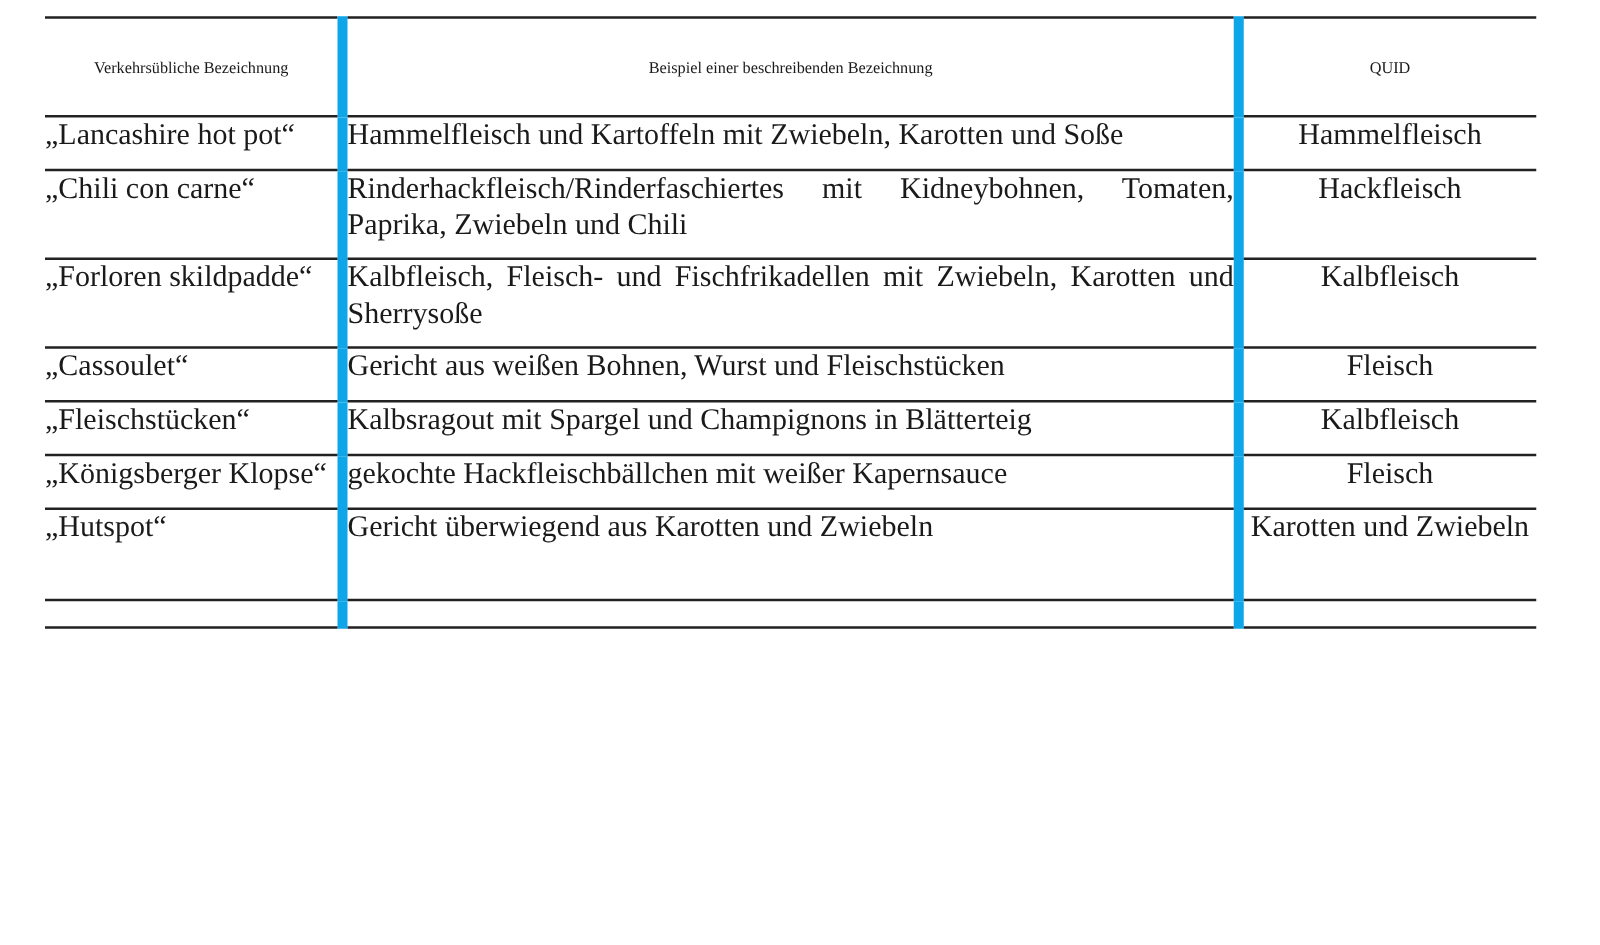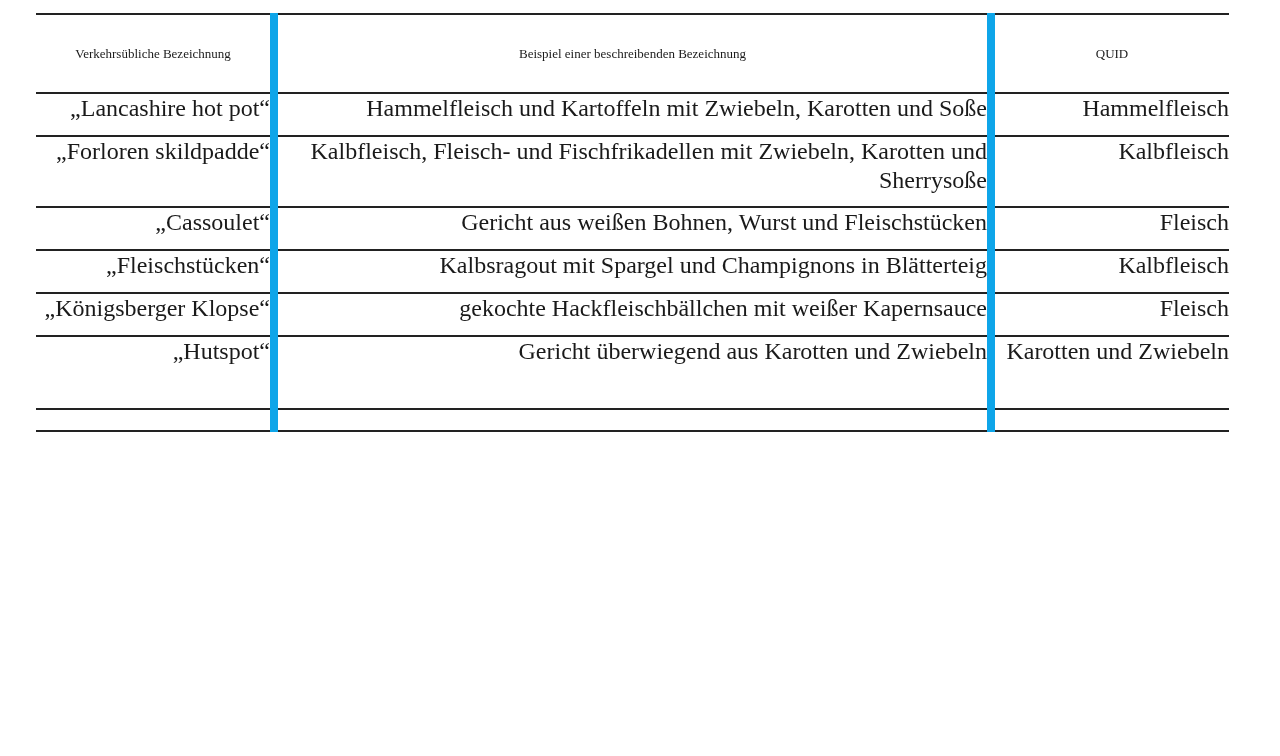--- a/index.html
+++ b/index.html
@@ -47,21 +47,20 @@
     height: 77px;
     font-weight: normal;
     font-size: 13px;
     line-height: 27px;
     text-align: center;
     vertical-align: middle;
   }
   table.quid-table tbody td {
     font-size: 24px;
     line-height: 29px;
-    text-align: right;
   }
   td.name-cell {
     padding: 14px 6px 0 2px;
     white-space: nowrap;
   }
   td.desc-cell {
     padding: 14px 9px 0 9px;
     text-align: justify;
     font-family: Liberation Serif, serif;
   }
@@ -96,20 +95,25 @@
         <th>QUID</th>
       </tr>
     </thead>
     <tbody>
       <tr class="r1">
         <td class="name-cell">„Lancashire hot pot“</td>
         <td class="desc-cell">Hammelfleisch und Kartoffeln mit Zwiebeln, Karotten und Soße</td>
         <td class="quid-cell">Hammelfleisch</td>
       </tr>
       <tr class="r2">
+        <td class="name-cell">„Chili con carne“</td>
+        <td class="desc-cell">Rinderhackfleisch/Rinderfaschiertes mit Kidneybohnen, Tomaten, Paprika, Zwiebeln und Chili</td>
+        <td class="quid-cell">Hackfleisch</td>
+      </tr>
+      <tr class="r2">
         <td class="name-cell">„Forloren skildpadde“</td>
         <td class="desc-cell">Kalbfleisch, Fleisch- und Fischfrikadellen mit Zwiebeln, Karotten und Sherrysoße</td>
         <td class="quid-cell">Kalbfleisch</td>
       </tr>
       <tr class="r-single">
         <td class="name-cell">„Cassoulet“</td>
         <td class="desc-cell">Gericht aus weißen Bohnen, Wurst und Fleischstücken</td>
         <td class="quid-cell">Fleisch</td>
       </tr>
       <tr class="r-single">

